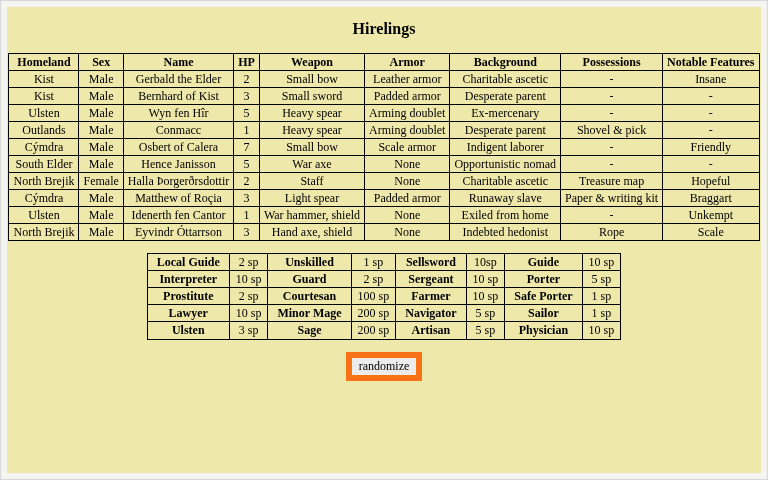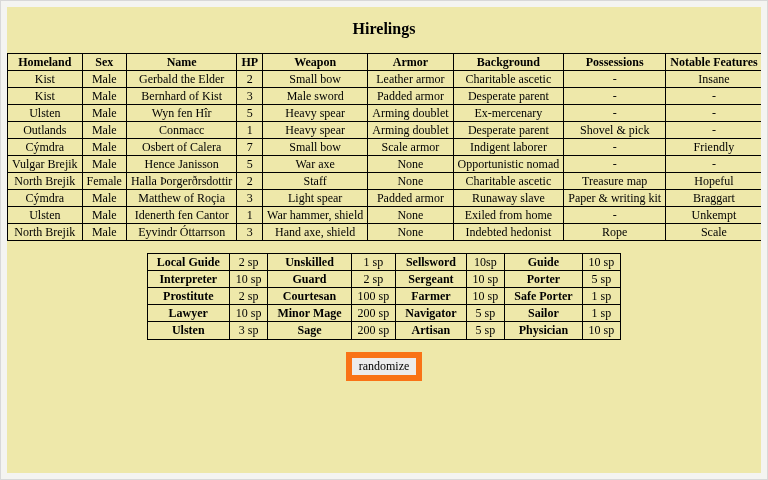--- a/index.html
+++ b/index.html
@@ -89,21 +89,21 @@
             <td>Leather armor</td>
             <td>Charitable ascetic</td>
             <td>-</td>
             <td>Insane</td>
           </tr>
           <tr>
             <td>Kist</td>
             <td>Male</td>
             <td>Bernhard of Kist</td>
             <td>3</td>
-            <td>Male sword</td>
+            <td>Small sword</td>
             <td>Padded armor</td>
             <td>Desperate parent</td>
             <td>-</td>
             <td>-</td>
           </tr>
           <tr>
             <td>Ulsten</td>
             <td>Male</td>
             <td>Wyn fen Hîr</td>
             <td>5</td>
@@ -129,21 +129,21 @@
             <td>Male</td>
             <td>Osbert of Calera</td>
             <td>7</td>
             <td>Small bow</td>
             <td>Scale armor</td>
             <td>Indigent laborer</td>
             <td>-</td>
             <td>Friendly</td>
           </tr>
           <tr>
-            <td>Vulgar Brejik</td>
+            <td>South Elder</td>
             <td>Male</td>
             <td>Hence Janisson</td>
             <td>5</td>
             <td>War axe</td>
             <td>None</td>
             <td>Opportunistic nomad</td>
             <td>-</td>
             <td>-</td>
           </tr>
           <tr>

